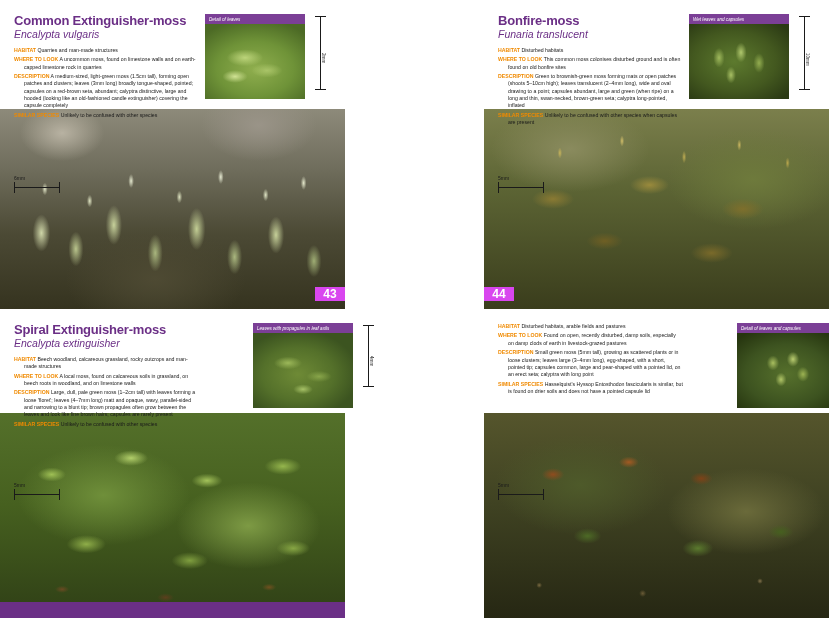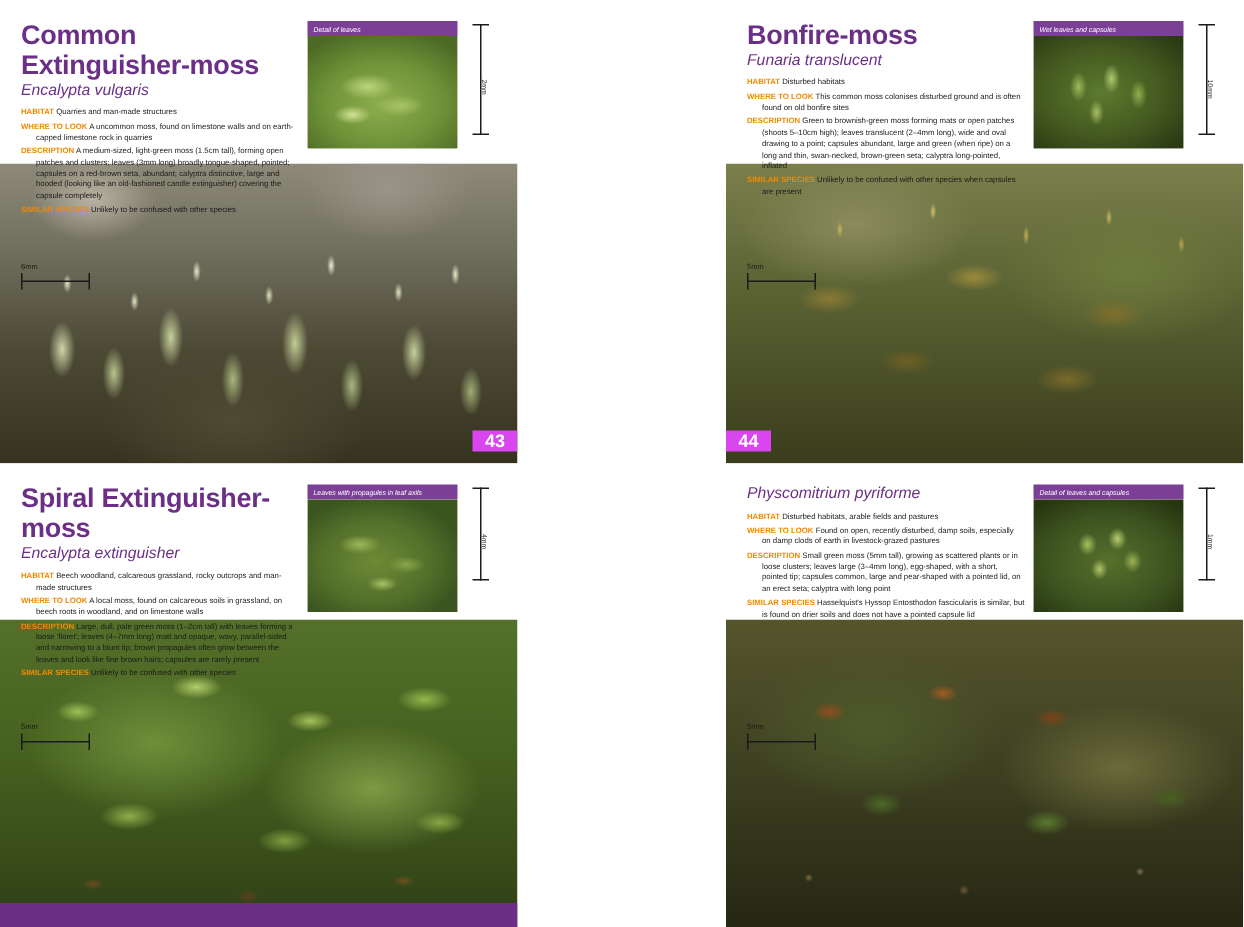--- a/index.html
+++ b/index.html
@@ -6,28 +6,28 @@
   body{width:829px;height:618px;font-family:"Liberation Sans",sans-serif;-webkit-font-smoothing:antialiased;}
   .book{position:relative;width:829px;height:618px;overflow:hidden;background:#ffffff;}
 
   
   .spread{position:absolute;top:0;width:345px;height:618px;}
   .spread.left{left:0;}
   .spread.right{left:484px;}
 
   .page{position:absolute;left:0;width:345px;height:309px;overflow:hidden;background:#fff;}
   .page.top{top:0;}
-  .page.bottom{top:309px;}
+  .page.bottom{top:309px;padding-left:48px;}
 
   
   .photo{position:absolute;left:0;bottom:0;width:345px;height:200px;overflow:hidden;}
 
   
   .txtcol{position:absolute;left:14px;top:14px;width:185px;}
-  h1{margin:0;font-size:18px;font-weight:bold;color:#6b2f86;letter-spacing:-0.2px;line-height:1.1;}
+  h1{margin:0;font-size:13px;font-weight:bold;color:#6b2f86;letter-spacing:-0.2px;line-height:1.1;}
   h2{margin:1px 0 6px 0;font-size:10.5px;font-style:italic;font-weight:normal;color:#6b2f86;line-height:1.1;}
   .para{font-size:5.2px;line-height:1.42;color:#1a1a1a;margin-bottom:2px;text-align:left;}
   .lbl{color:#f08a00;font-weight:bold;}
   .ind{display:block;padding-left:10px;text-indent:-10px;}
 
   
   .inset{position:absolute;top:14px;right:40px;width:100px;}
   .inset .cap{background:#7b3f96;color:#fff;font-size:4.6px;font-style:italic;padding:2.5px 4px;line-height:1.1;}
   .inset .img{width:100px;height:75px;position:relative;overflow:hidden;}
 
@@ -266,21 +266,20 @@
             radial-gradient(ellipse 20px 11px at 30% 60%, #4d6a26 0%, rgba(77,106,38,0) 70%),
             radial-gradient(ellipse 22px 12px at 62% 66%, #5b7a2e 0%, rgba(91,122,46,0) 70%),
             radial-gradient(ellipse 18px 10px at 86% 58%, #46601f 0%, rgba(70,96,31,0) 70%);"></div>
         <div class="tex" style="background:
             radial-gradient(ellipse 4px 4px at 16% 84%, #7a6a40 0%, rgba(122,106,64,0) 70%),
             radial-gradient(ellipse 5px 5px at 46% 88%, #6a5b36 0%, rgba(106,91,54,0) 70%),
             radial-gradient(ellipse 4px 4px at 80% 82%, #80704a 0%, rgba(128,112,74,0) 70%);"></div>
       </div>
 
       <div class="txtcol">
-        <h2>Physcomitrium pyriforme</h2>
         <div class="para ind"><span class="lbl">HABITAT</span> <span>Disturbed habitats, arable fields and pastures</span></div>
         <div class="para ind"><span class="lbl">WHERE TO LOOK</span> <span>Found on open, recently disturbed, damp soils, especially on damp clods of earth in livestock-grazed pastures</span></div>
         <div class="para ind"><span class="lbl">DESCRIPTION</span> <span>Small green moss (5mm tall), growing as scattered plants or in loose clusters; leaves large (3–4mm long), egg-shaped, with a short, pointed tip; capsules common, large and pear-shaped with a pointed lid, on an erect seta; calyptra with long point</span></div>
         <div class="para ind"><span class="lbl">SIMILAR SPECIES</span> <span>Hasselquist's Hyssop Entosthodon fascicularis is similar, but is found on drier soils and does not have a pointed capsule lid</span></div>
       </div>
 
       <div class="inset">
         <div class="cap">Detail of leaves and capsules</div>
         <div class="img">
           <div class="tex" style="background:

